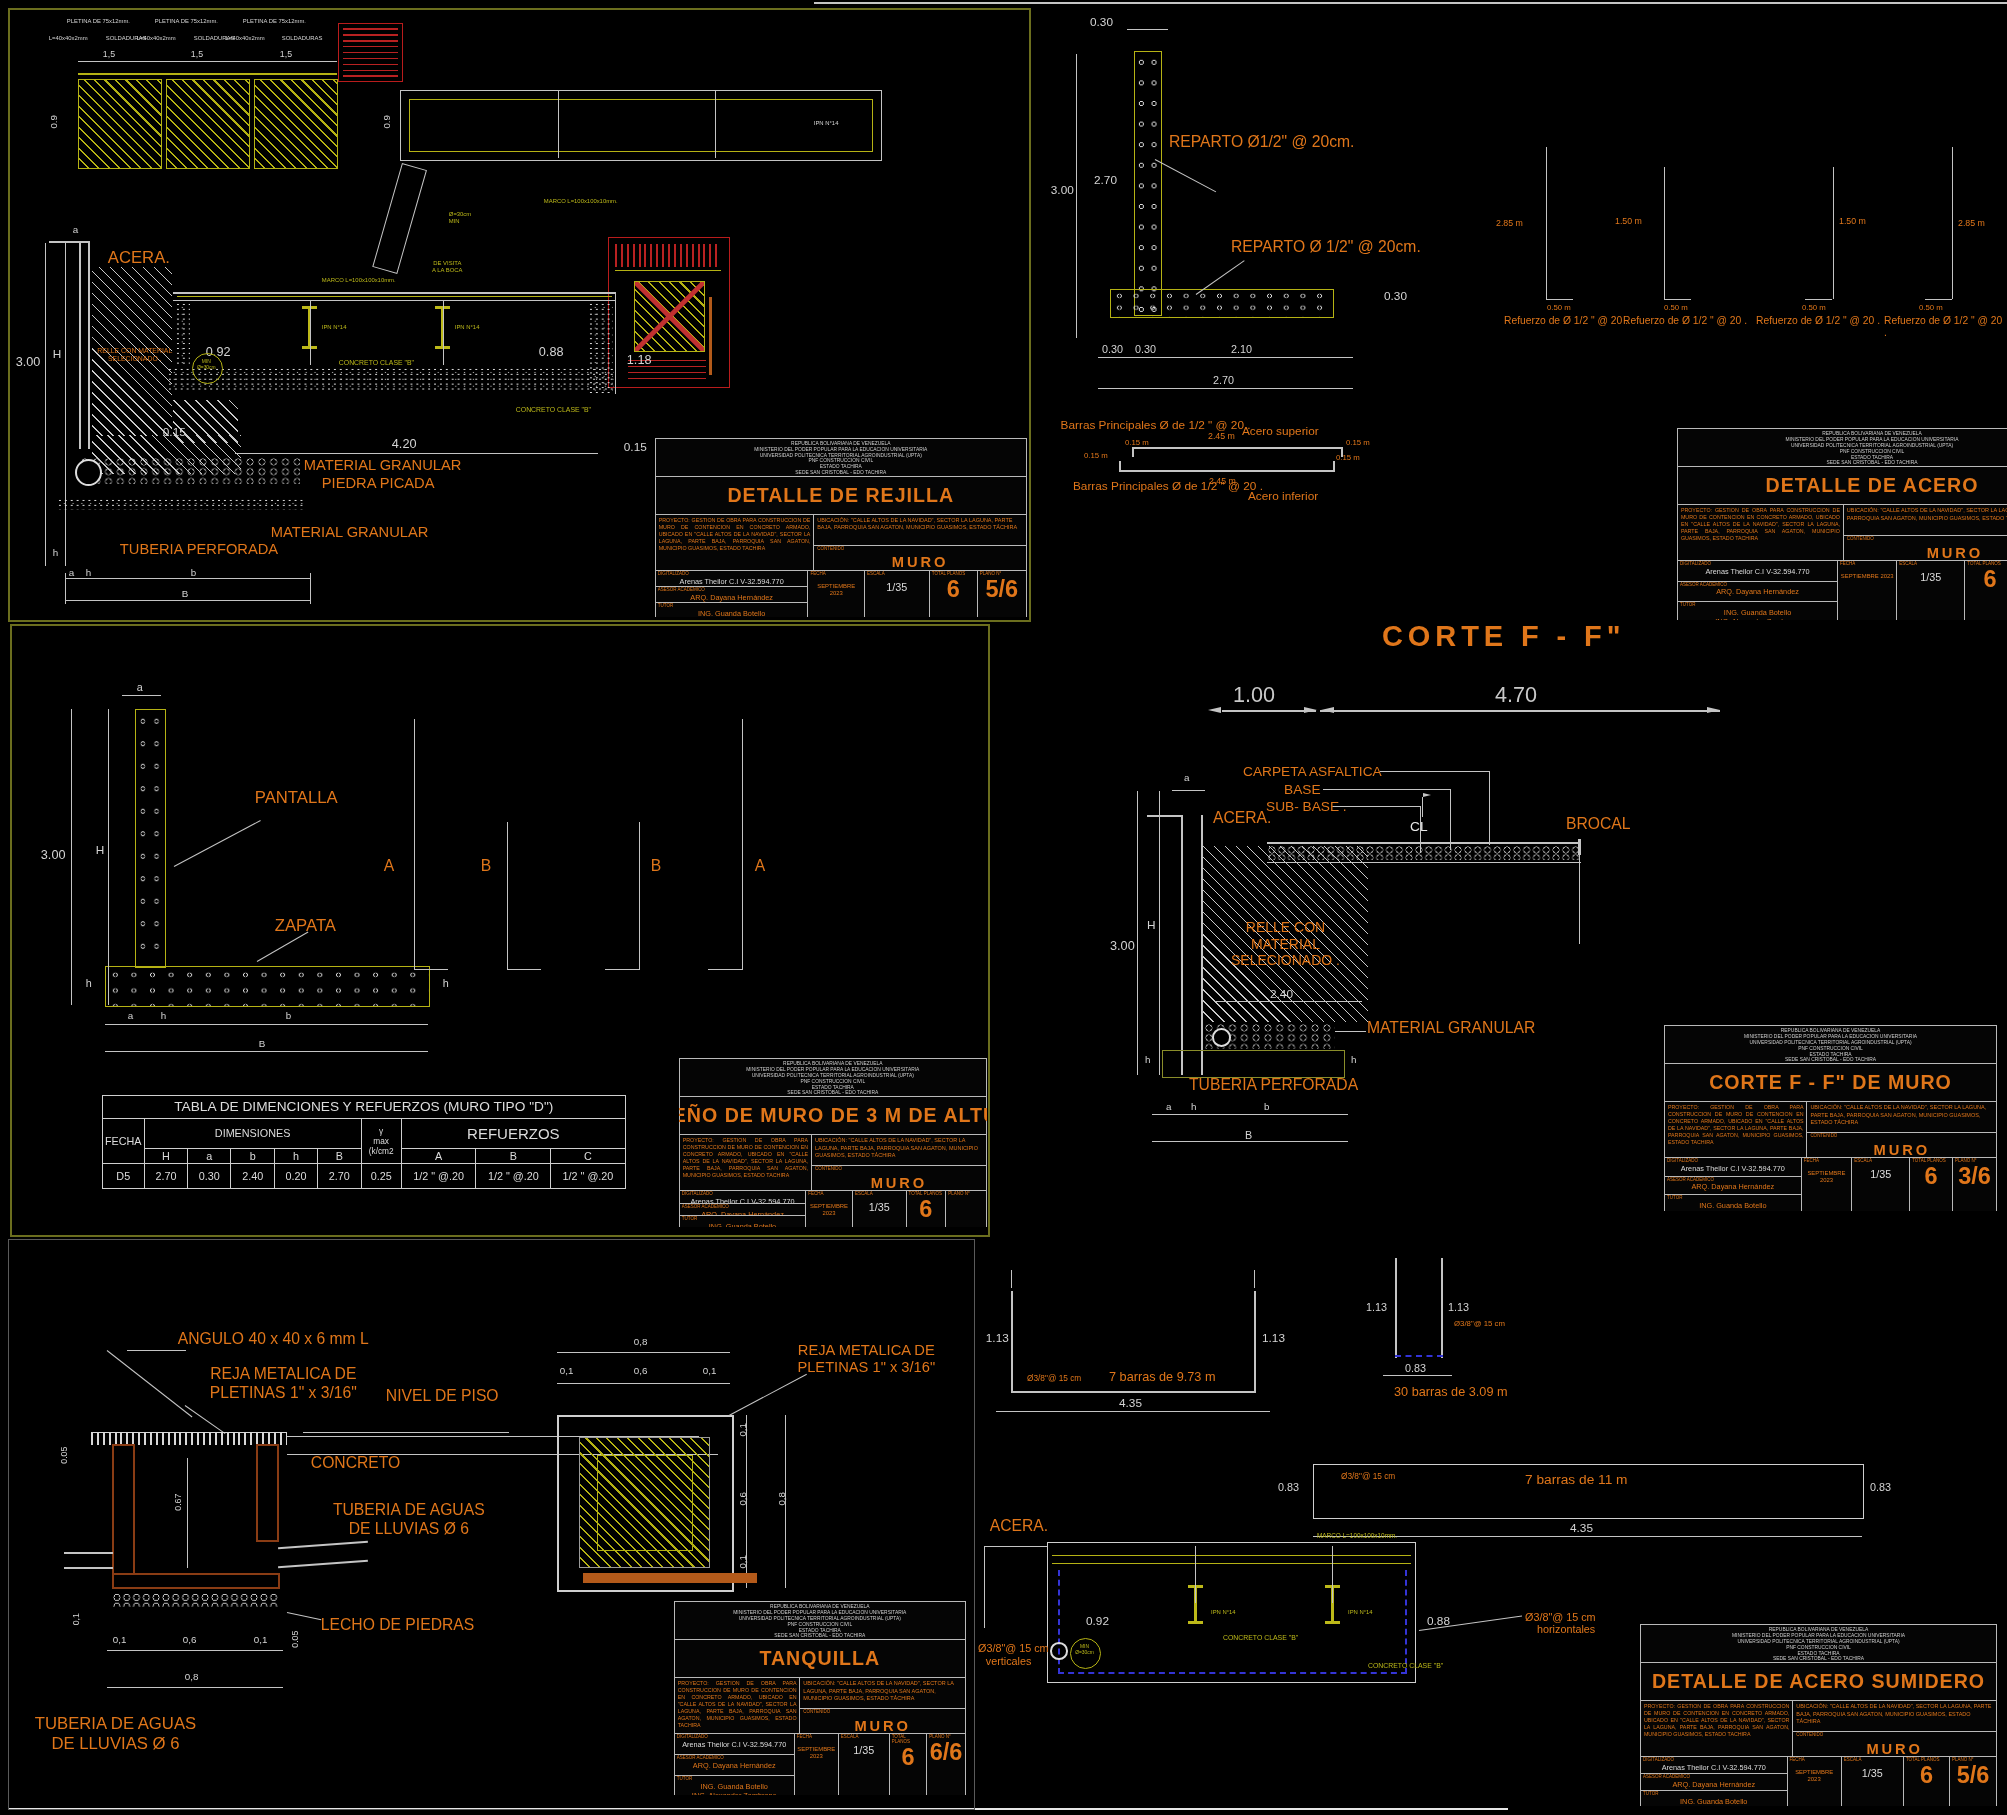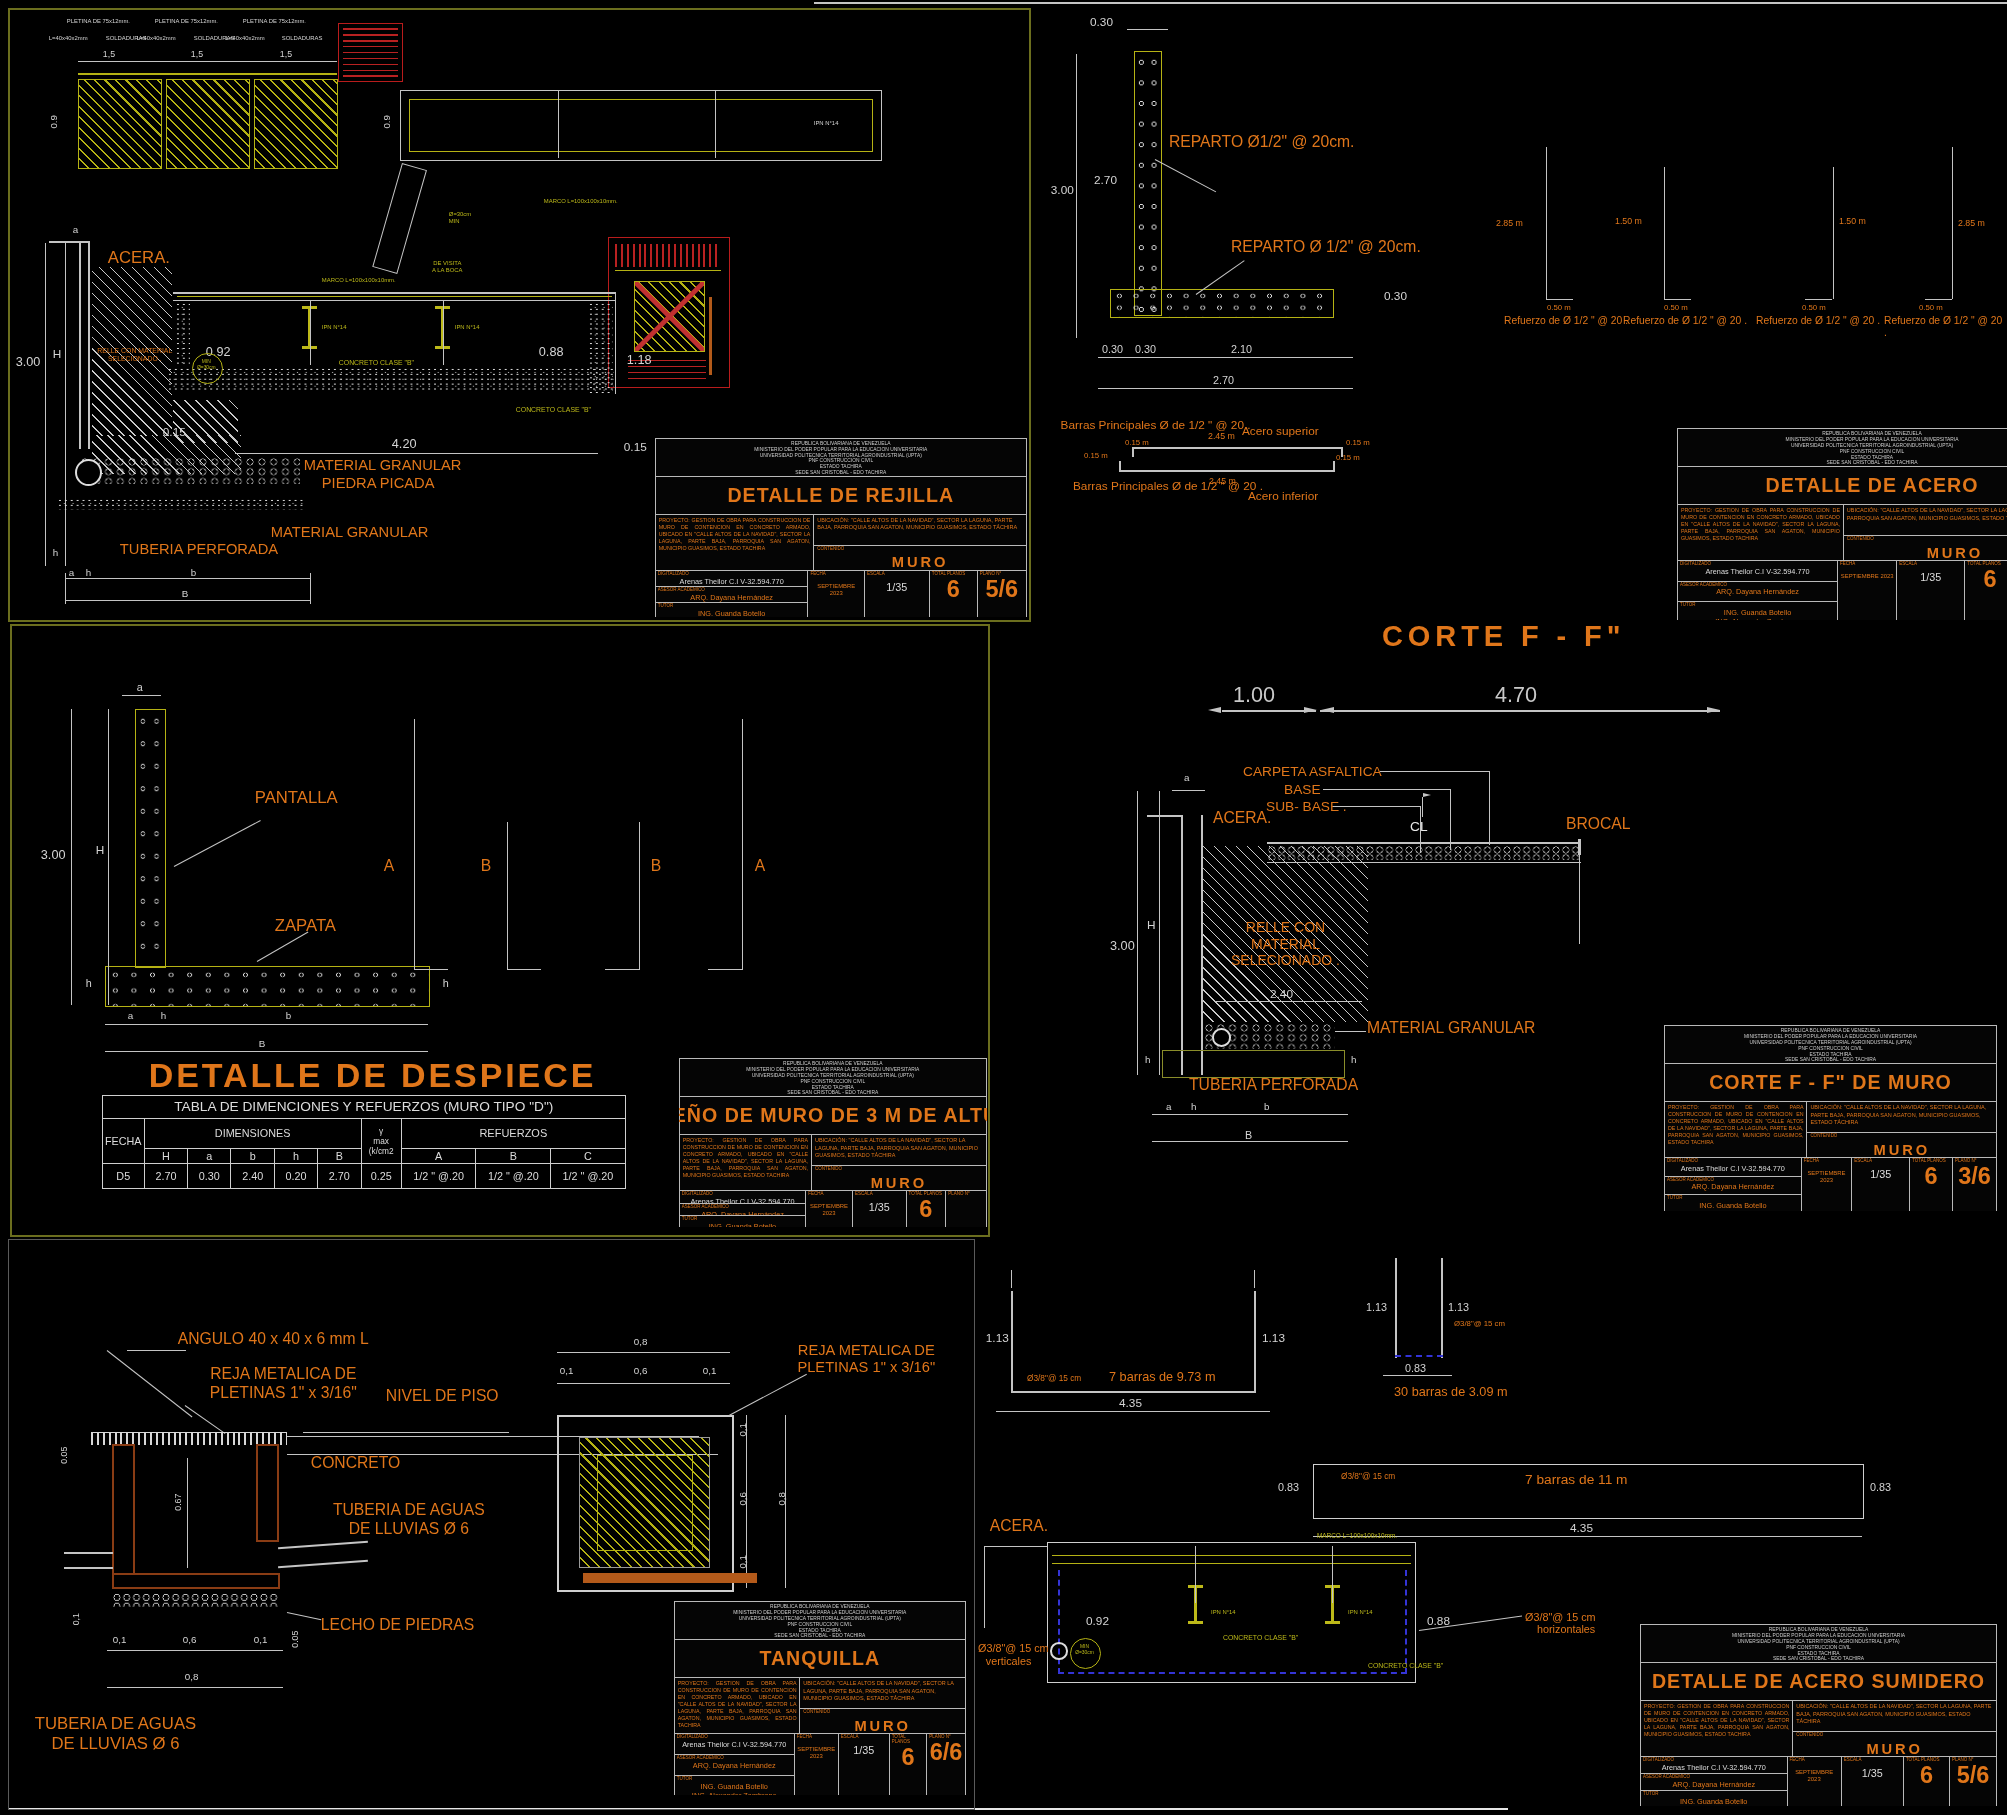--- a/index.html
+++ b/index.html
@@ -371,33 +371,32 @@
     <div class="ln" style="left:495px;top:196px;width:1px;height:148px"></div>
     <div class="ln" style="left:495px;top:343px;width:34px;height:1px"></div>
     <div class="t o" style="left:469px;top:231px;font-size:15.7px">B</div>
     <div class="ln" style="left:627px;top:196px;width:1px;height:148px"></div>
     <div class="ln" style="left:593px;top:343px;width:34px;height:1px"></div>
     <div class="t o" style="left:639px;top:231px;font-size:15.7px">B</div>
     <div class="ln" style="left:730px;top:93px;width:1px;height:251px"></div>
     <div class="ln" style="left:696px;top:343px;width:34px;height:1px"></div>
     <div class="t o" style="left:743px;top:231px;font-size:15.7px">A</div>
 
-    <div class="t o" style="left:137px;top:429px;font-size:34px;font-weight:bold;letter-spacing:2.9px">DETALLE  DE  DESPIECE</div>
     <table class="dtable" style="left:90px;top:469px;width:524px">
       <tbody>
           <tr>
             <td colspan="10" style="font-size:13.7px;height:21.6px">TABLA DE DIMENCIONES Y REFUERZOS (MURO TIPO "D")</td>
           </tr>
       <tr>
         <td rowspan="2" style="width:31px;font-size:10.8px">FECHA</td>
         <td colspan="5" style="height:29px;font-size:10.8px">DIMENSIONES</td>
         <td rowspan="2" style="width:35px;font-size:8.3px;white-space:pre-line">γ
 max
 (k/cm2</td>
-        <td colspan="3" style="font-size:11px">REFUERZOS</td>
+        <td colspan="3" style="font-size:15px">REFUERZOS</td>
       </tr>
       <tr>
         <td style="width:38px;height:14.7px">H</td>
         <td style="width:38px">a</td>
         <td style="width:38px">b</td>
         <td style="width:38px">h</td>
         <td style="width:38px">B</td>
         <td style="width:69px">A</td>
         <td style="width:69px">B</td>
         <td style="width:69px">C</td>

